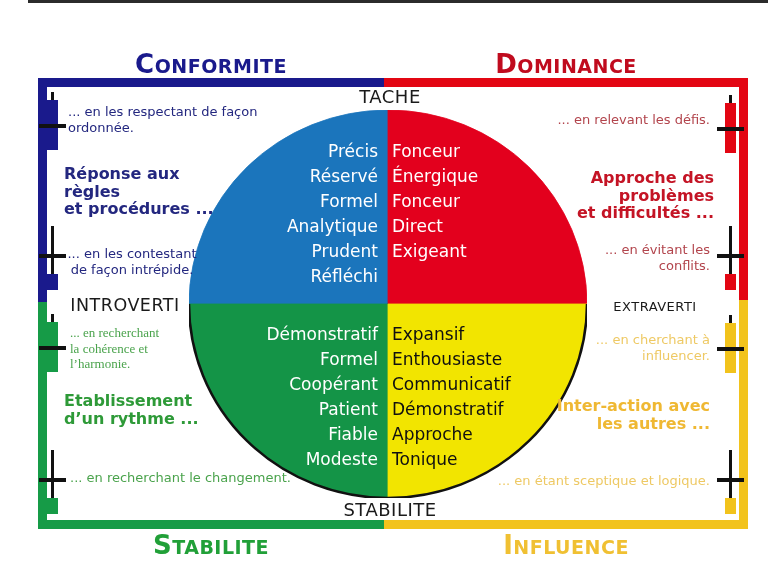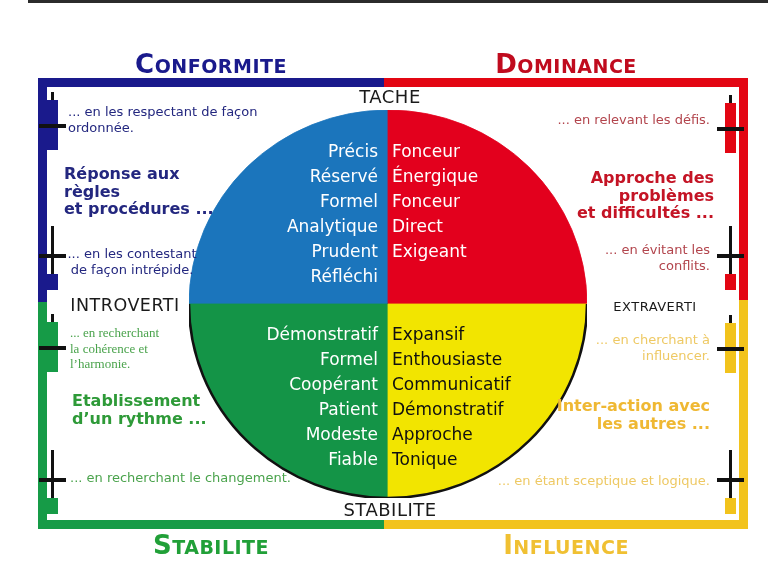--- a/index.html
+++ b/index.html
@@ -64,21 +64,21 @@
   .c-redb {color:var(--red_bold);}
   .c-grns {color:var(--green_text);}
   .c-grnb {color:var(--green_bold);}
   .c-glds {color:var(--gold_text);}
   .c-gldb {color:var(--gold_bold);}
 
   .n-l1{left:68px; top:104px; width:230px;}
   .n-l2{left:64px; top:165px; width:190px;}
   .n-l3{left:56px; top:239px; width:152px;}
   .n-l4{left:70px; top:325px; width:190px;font-family:Liberation Serif, serif;}
-  .n-l5{left:64px; top:392px; width:190px;margin-left:8px;}
+  .n-l5{left:64px; top:392px; width:190px;}
   .n-l6{left:70px; top:470px; width:245px;}
   .n-r1{left:480px; top:112px; width:230px;}
   .n-r2{left:484px; top:169px; width:230px;}
   .n-r3{left:480px; top:242px; width:230px;}
   .n-r4{left:480px; top:332px; width:230px;}
   .n-r5{left:480px; top:397px; width:230px;}
   .n-r6{left:475px; top:473px; width:235px;}
 
   
   .slider{width:27px;}
@@ -150,22 +150,22 @@
     <div>Énergique</div>
     <div>Fonceur</div>
     <div>Direct</div>
     <div>Exigeant</div>
   </div>
   <div class="abs traits white tr-green">
     <div>Démonstratif</div>
     <div>Formel</div>
     <div>Coopérant</div>
     <div>Patient</div>
+    <div>Fiable</div>
     <div>Modeste</div>
-    <div>Fiable</div>
   </div>
   <div class="abs traits black tr-yellow">
     <div>Expansif</div>
     <div>Enthousiaste</div>
     <div>Communicatif</div>
     <div>Démonstratif</div>
     <div>Approche</div>
     <div>Tonique</div>
   </div>
 

